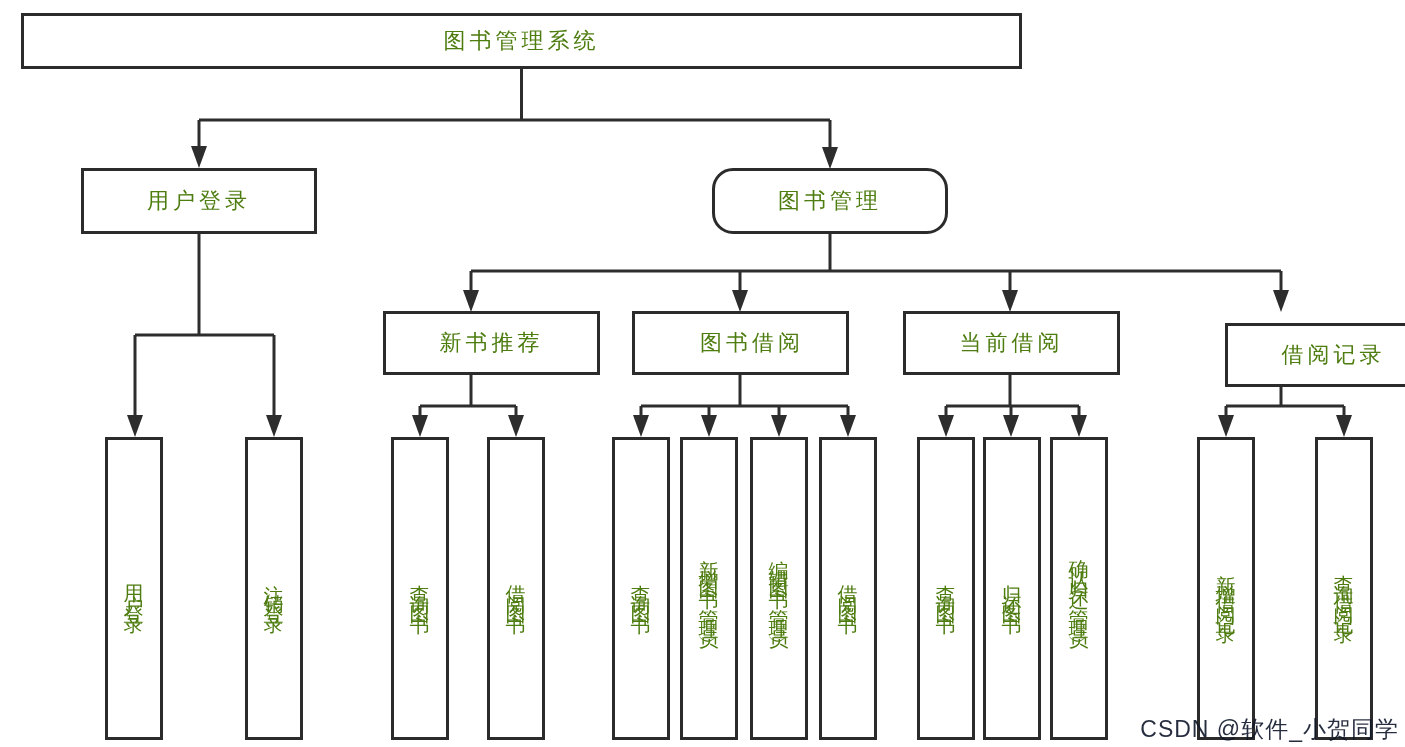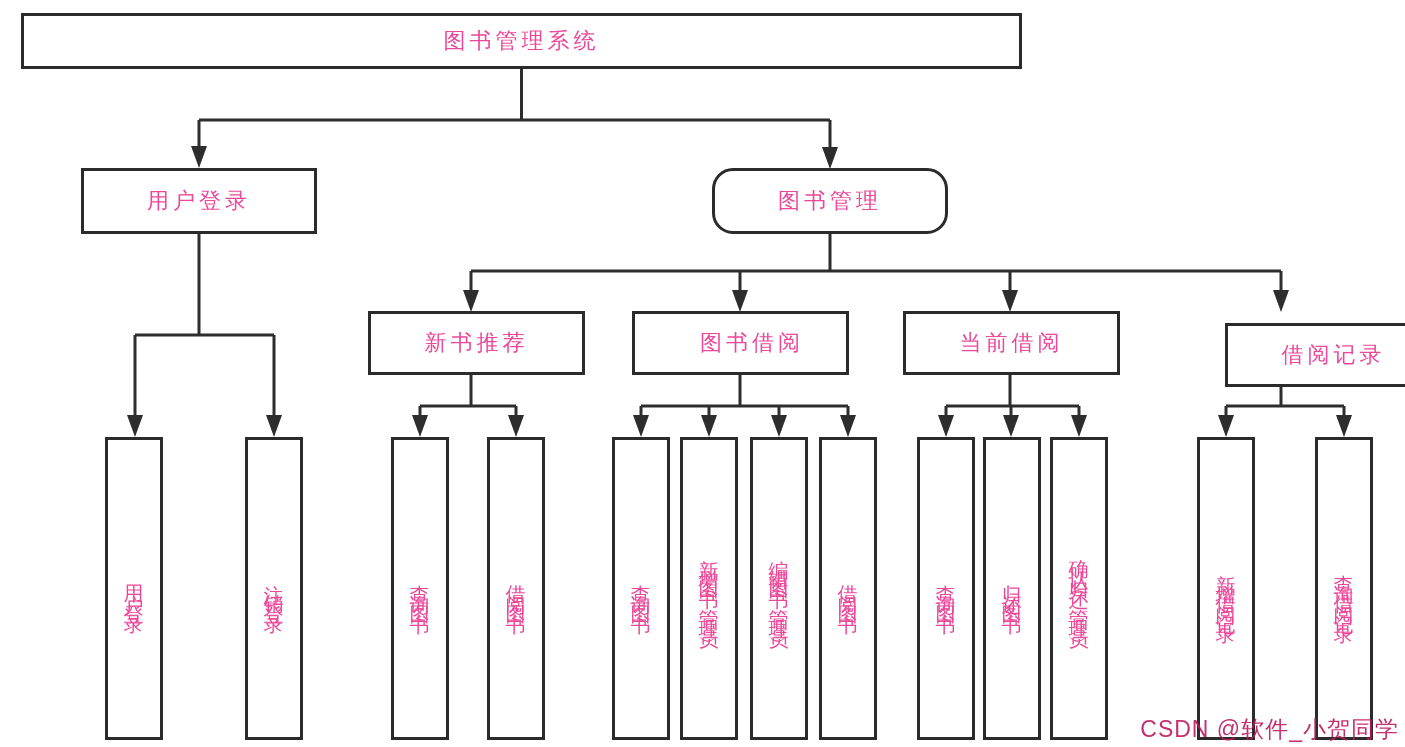--- a/index.html
+++ b/index.html
@@ -16,37 +16,37 @@
   .node {
     position: absolute;
     box-sizing: border-box;
     background: #ffffff;
     border: 3px solid #2b2b2b;
     display: flex;
     align-items: center;
     justify-content: center;
     font-size: 22px;
     letter-spacing: 4px;
-    color: #ec4899;
+    color: #4d7c0f;
     white-space: nowrap;
   }
   .leaf {
     writing-mode: vertical-rl;
     text-orientation: mixed;
     font-size: 20px;
     letter-spacing: 10px;
     line-height: 1;
     white-space: nowrap;
   }
   
   .root  { left: 21px;  top: 13px;  width: 1001px; height: 56px; }
   .n-login { left: 81px;  top: 168px; width: 236px; height: 66px; }
   .n-mgmt  { left: 712px; top: 168px; width: 236px; height: 66px; border-radius: 21px; }
   .mid { top: 311px; height: 64px; width: 217px; }
-  .m1 { left: 368px; text-align: center; }
+  .m1 { left: 383px; text-align: center; }
   .m2 { left: 632px; padding-left: 23px; }
   .m3 { left: 903px; }
   .m4 { left: 1225px; margin-top: 12px; }
   .leafbox { top: 437px; height: 303px; width: 58px; }
   .l1  { left: 105px; }
   .l2  { left: 245px; }
   .l3  { left: 391px; }
   .l4  { left: 487px; }
   .l5  { left: 612px; }
   .l6  { left: 680px; }
@@ -56,21 +56,21 @@
   .l10 { left: 983px; }
   .l11 { left: 1050px; }
   .l12 { left: 1197px; }
   .l13 { left: 1315px; }
   #watermark {
     position: absolute;
     right: 6px;
     bottom: 2px;
     font-size: 23px;
     letter-spacing: 1px;
-    color: #be185d;
+    color: #0f172a;
     opacity: 0.9;
     z-index: 5;
   }
 </style>
 </head>
 <body>
 
 <div id="canvas">
 
   <svg id="edges" viewBox="0 0 1405 747" xmlns="http://www.w3.org/2000/svg">

